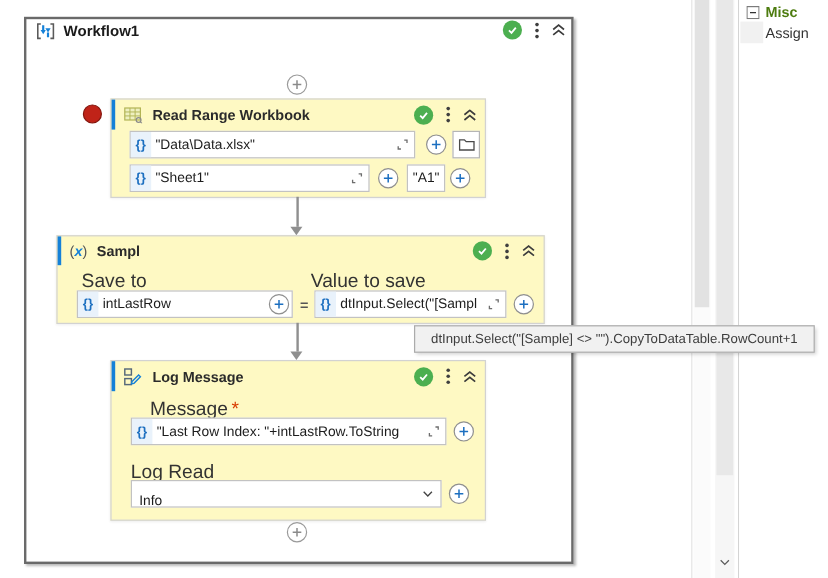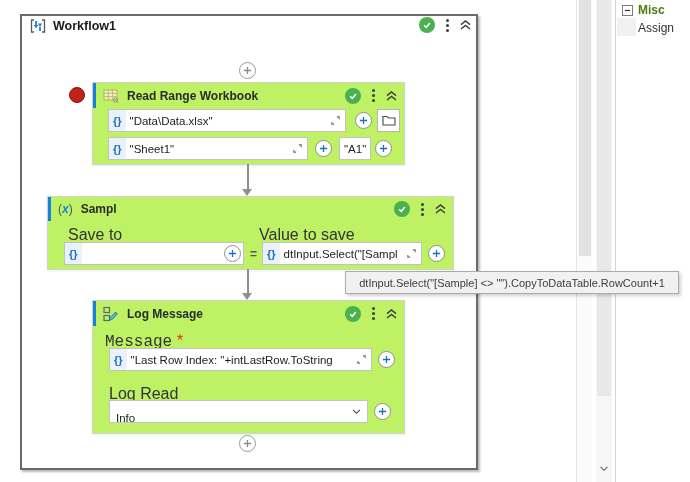--- a/index.html
+++ b/index.html
@@ -20,21 +20,21 @@
   .wf-hdr-title{left:53px;top:19px;font-size:12.5px;font-weight:bold;color:#1b1b1b;}
   .wf-hdr-ctrls{left:419px;top:17px;display:flex;align-items:center;gap:11px;}
 
   
   .chk{width:16px;height:16px;border-radius:50%;background:#4CAF50;display:flex;align-items:center;justify-content:center;flex:none;}
   .kebab{width:3px;height:13px;flex:none;cursor:pointer;}
   .kebab i{display:block;width:3px;height:3px;border-radius:50%;background:#3f3f3f;box-shadow:0 5px 0 #3f3f3f,0 10px 0 #3f3f3f;}
   .dchev{flex:none;cursor:pointer;display:flex;}
 
   
-  .card{position:absolute;background:#bef264;border:1px solid #d2d2d2;box-shadow:0 1px 2px rgba(0,0,0,.07);}
+  .card{position:absolute;background:#fef9c3;border:1px solid #d2d2d2;box-shadow:0 1px 2px rgba(0,0,0,.07);}
   .card-hdr{position:absolute;left:0;top:0;right:0;height:25px;display:flex;align-items:center;padding-left:10px;}
   .accent{position:absolute;left:0;top:0;width:3px;height:25px;background:#1581d8;}
   .card-title{font-size:12px;font-weight:bold;color:#2b2b2b;margin-left:8px;white-space:nowrap;}
   .hdr-ctrls{margin-left:auto;display:flex;align-items:center;gap:11px;padding-right:7px;}
 
   
   .fld{position:absolute;height:23px;border:1px solid #c2c2c2;background:#fff;display:flex;align-items:center;font-size:11.5px;color:#1c1c1c;box-sizing:border-box;}
   .brace{height:100%;display:flex;align-items:center;padding:0 4px;background:#e9f2fb;color:#1c6fc0;font-weight:bold;font-size:11px;flex:none;}
   .fld-text{padding:0 4px;white-space:nowrap;overflow:hidden;flex:1;}
   .xp{margin-left:auto;margin-right:4px;flex:none;display:flex;cursor:pointer;}
@@ -220,20 +220,21 @@
           </svg>
       </span>
     </span>
   </div>
 
   <div class="lbl" style="left:20px;top:29px;">Save to</div>
   <div class="lbl" style="left:211px;top:29px;">Value to save</div>
 
   <div class="fld" style="left:16px;top:45px;width:180px;">
     <span class="brace">{}</span>
+    <span class="fld-text">intLastRow</span>
     <span class="plus inline">
       <svg width="9" height="9" viewBox="0 0 10 10">
           <path d="M5 1 v8 M1 5 h8" stroke="#1c6fc0" stroke-width="1.4"></path>
         </svg>
     </span>
   </div>
   <div class="eq" style="left:202px;top:50px;">=</div>
   <div class="fld" style="left:214px;top:45px;width:160px;">
     <span class="brace">{}</span>
     <span class="fld-text">dtInput.Select("[Sampl</span>
@@ -275,21 +276,21 @@
         </span>
       <span class="dchev">
         <svg width="11" height="10" viewBox="0 0 11 10">
             <path d="M1 4.6 L5.5 1 L10 4.6" fill="none" stroke="#3c3c3c" stroke-width="1.4"></path>
             <path d="M1 9 L5.5 5.4 L10 9" fill="none" stroke="#3c3c3c" stroke-width="1.4"></path>
           </svg>
       </span>
     </span>
   </div>
 
-  <div class="lbl" style="left:12px;top:32px;font-family:Liberation Mono, monospace;"><span>Message</span><span class="req">*</span></div>
+  <div class="lbl" style="left:32px;top:32px;"><span>Message</span><span class="req">*</span></div>
 
   <div class="fld" style="left:16px;top:47px;width:263px;">
     <span class="brace">{}</span>
     <span class="fld-text">"Last Row Index: "+intLastRow.ToString</span>
     <span class="xp">
       <svg width="11" height="11" viewBox="0 0 12 12">
           <path d="M2 7.5 V10 H4.5 M7.5 2 H10 V4.5" fill="none" stroke="#6d6d6d" stroke-width="1.2"></path>
         </svg>
     </span>
   </div>

